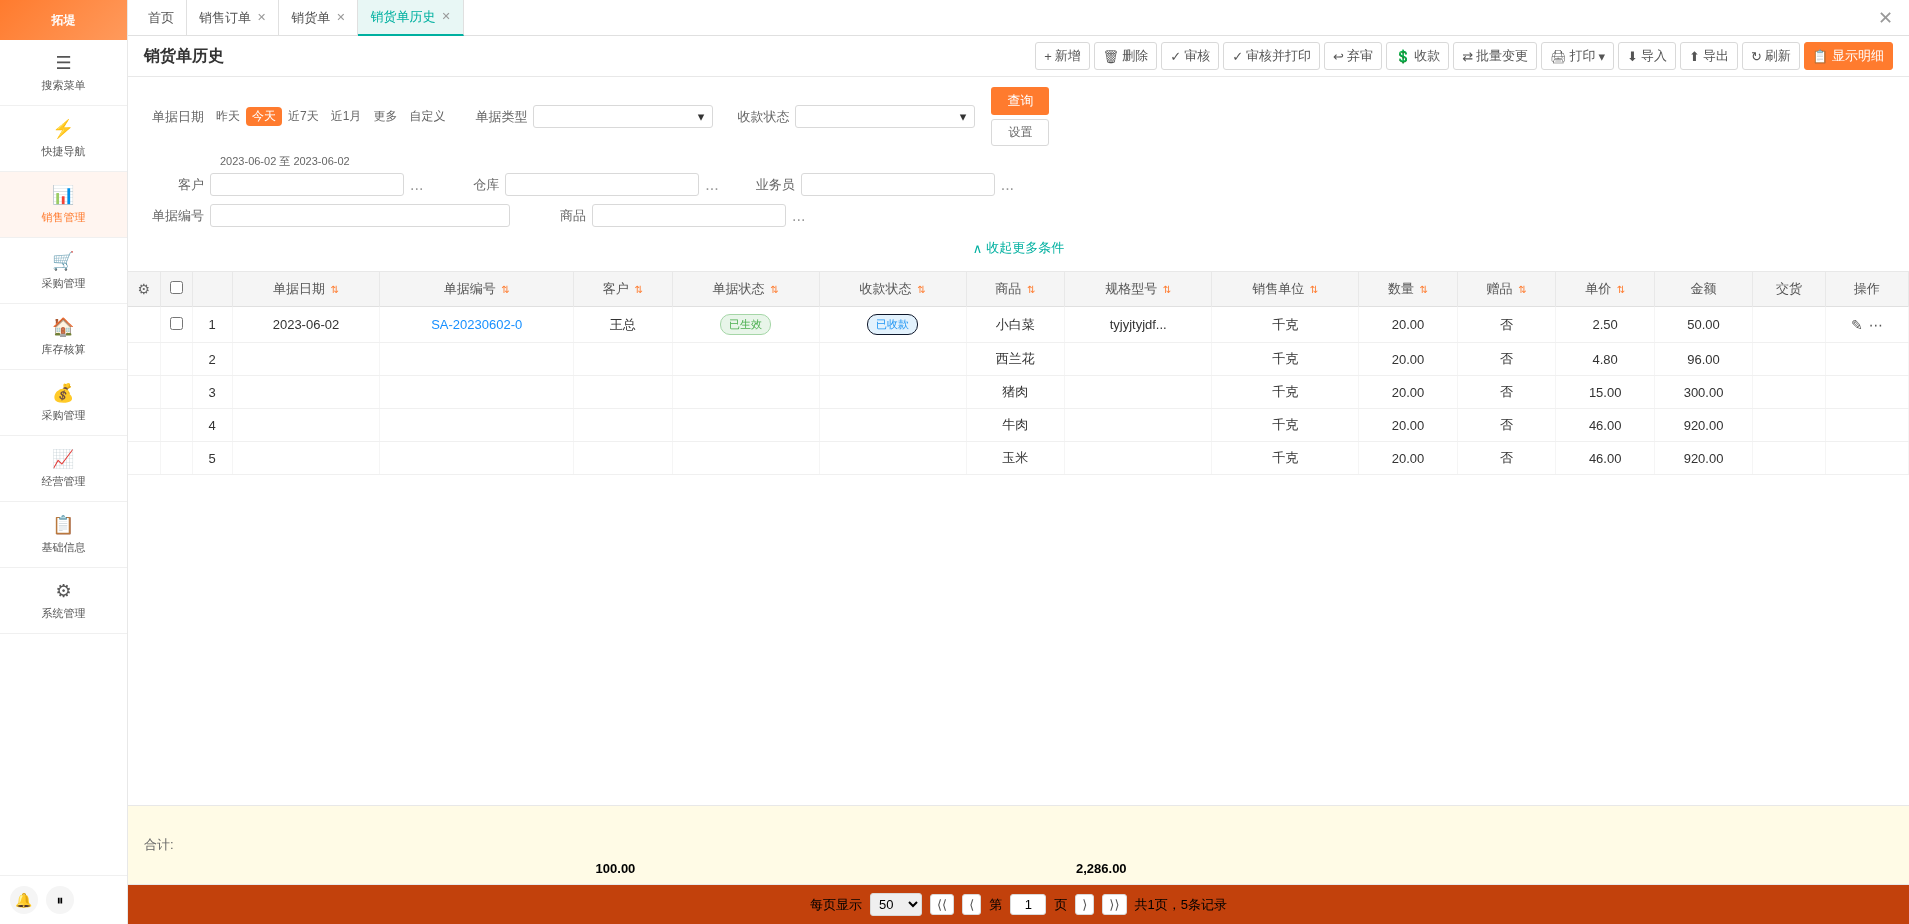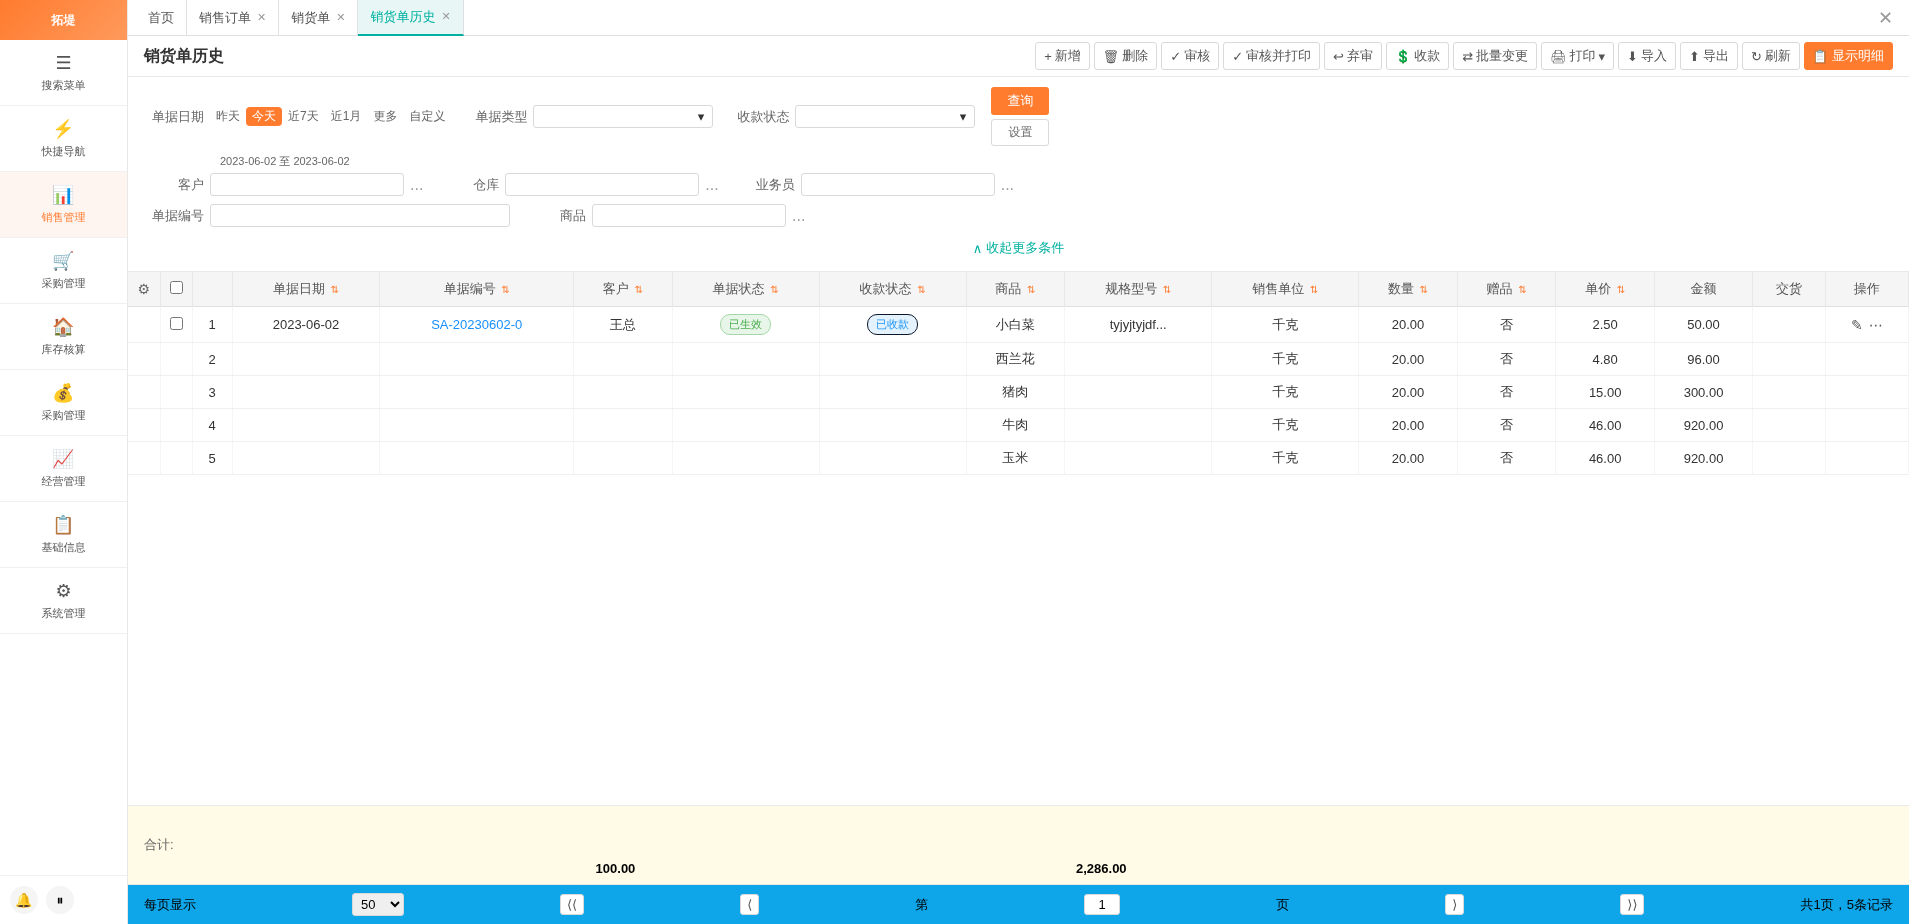--- a/index.html
+++ b/index.html
@@ -273,23 +273,23 @@
       font-size: 12px;
       flex-shrink: 0;
     }
     .footer-label { color: #666; margin-right: 16px; }
     .footer-total { font-weight: bold; margin-top: 47px; }
 
     
     .pagination {
       display: flex;
       align-items: center;
-      justify-content: space-between;
+      justify-content: center;
       padding: 8px 16px;
-      background: #0ea5e9;
+      background: #c2410c;
       border-top: 1px solid #e8e8e8;
       gap: 8px;
       font-size: 12px;
       flex-shrink: 0;
     }
     .page-btn {
       border: 1px solid #d9d9d9;
       background: #fff;
       padding: 2px 6px;
       border-radius: 3px;

